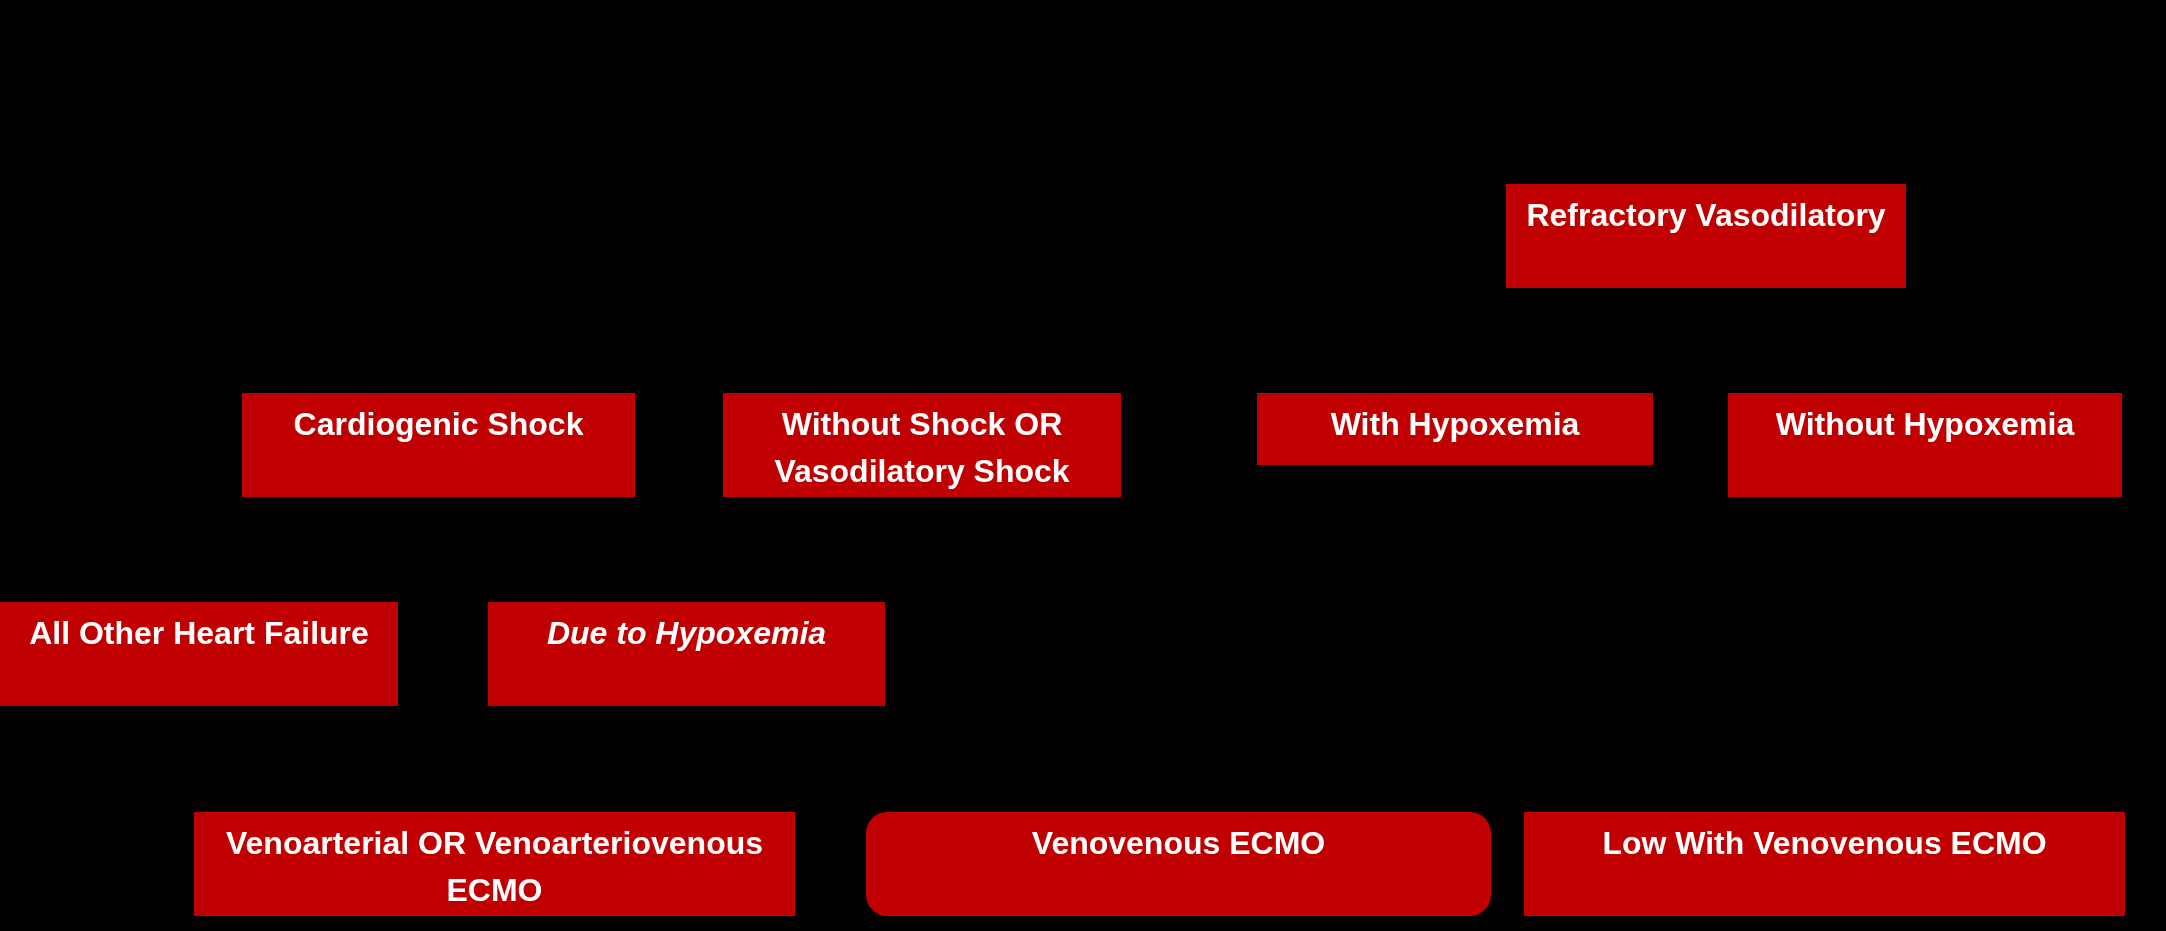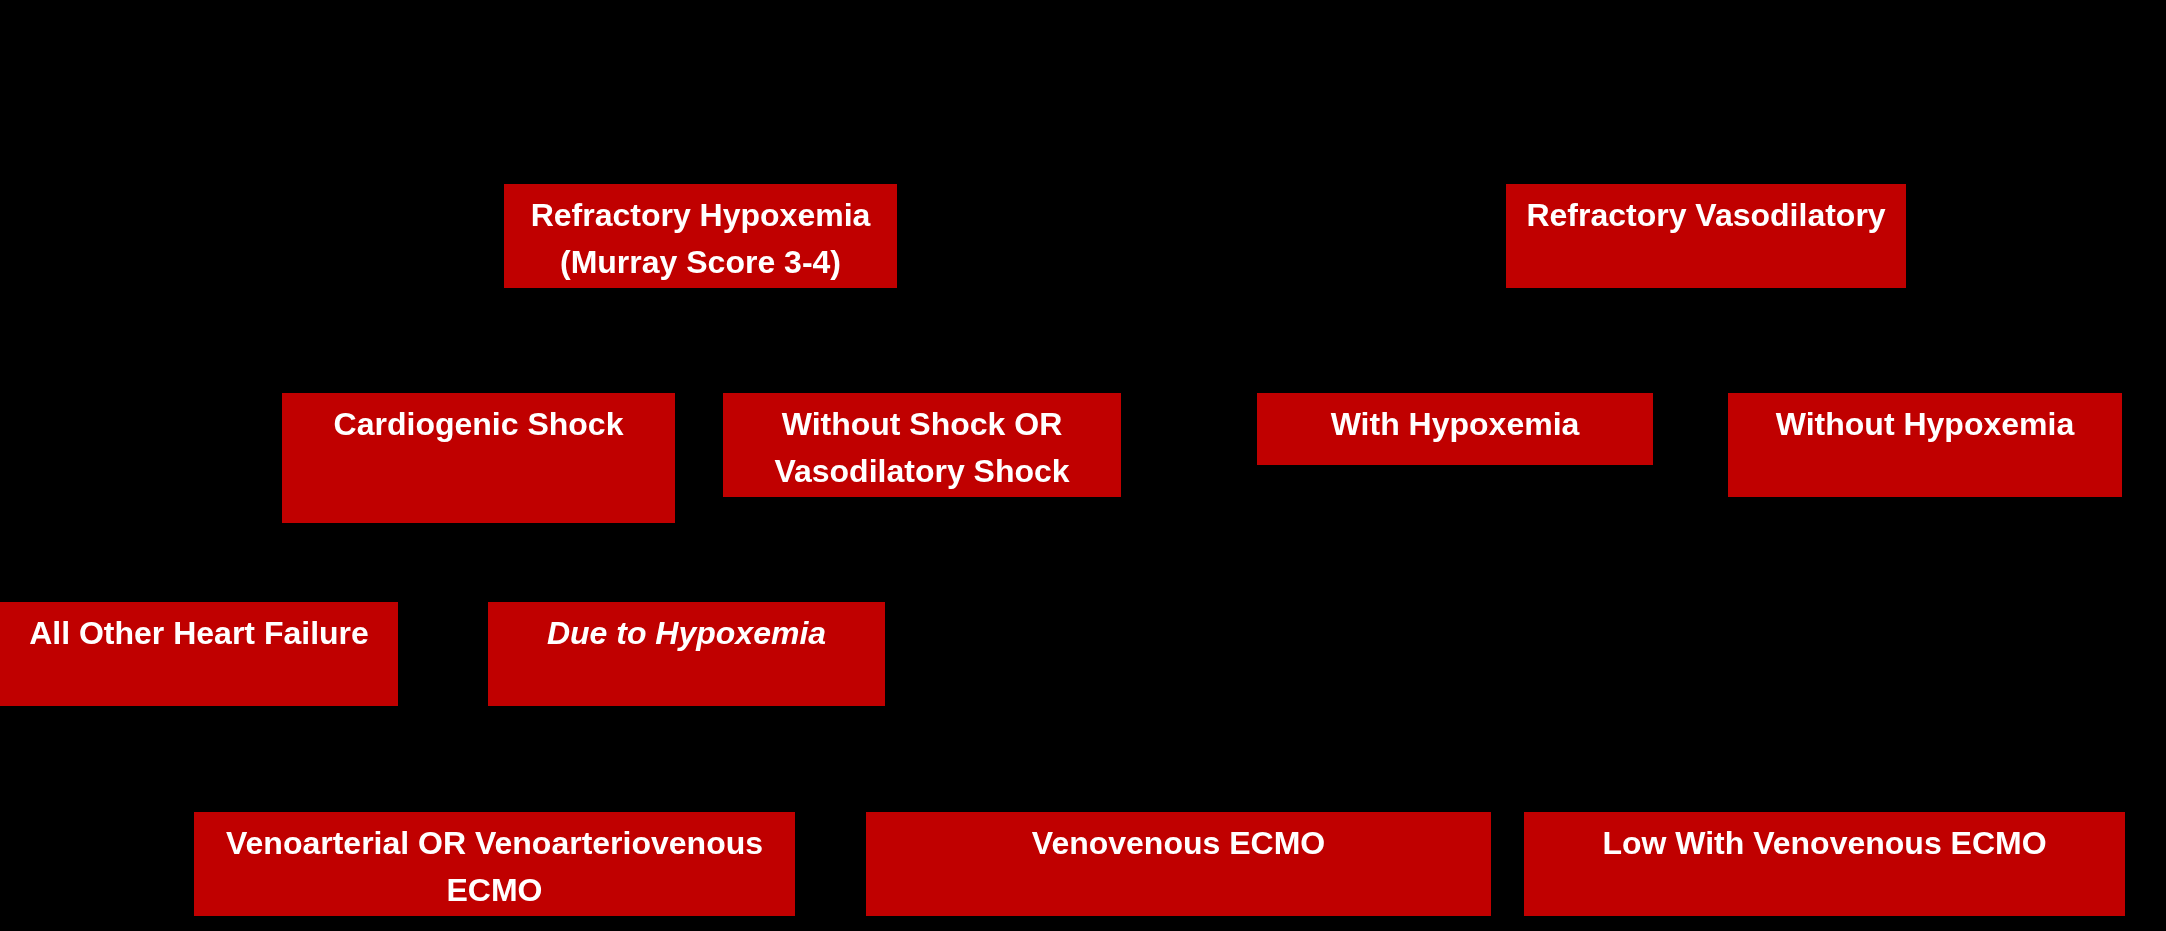--- a/index.html
+++ b/index.html
@@ -24,39 +24,37 @@
     line-height: 47px;
     text-align: center;
     white-space: pre-line;
     padding-top: 8px;
     box-sizing: border-box;
   }
   
   #node-refractory-hypoxemia   { left: 504px;  top: 184px; width: 393px; height: 104px; }
   #node-refractory-hypercarbia { left: 1506px; top: 184px; width: 400px; height: 104px; }
   
-  #node-cardiogenic-shock      { left: 242px;  top: 393px; width: 393px; height: 130px; margin-left: 40px; }
+  #node-cardiogenic-shock      { left: 242px;  top: 393px; width: 393px; height: 104px; }
   #node-without-shock          { left: 723px;  top: 393px; width: 398px; height: 104px; }
   #node-with-hypoxemia         { left: 1257px; top: 393px; width: 396px; height: 72px; }
   #node-without-hypoxemia      { left: 1728px; top: 393px; width: 394px; height: 104px; }
   
   #node-all-other-heart-failure{ left: 0px;    top: 602px; width: 398px; height: 104px; }
   #node-due-to-hypoxemia       { left: 488px;  top: 602px; width: 397px; height: 104px; font-style: italic; }
   
   #node-venoarterial-ecmo      { left: 194px;  top: 812px; width: 601px; height: 104px; }
-  #node-venovenous-ecmo        { left: 866px;  top: 812px; width: 625px; height: 104px; }
+  #node-venovenous-ecmo        { left: 866px;  top: 812px; width: 625px; height: 104px; border-radius: 21px; }
   #node-low-flow-vv-ecmo       { left: 1524px; top: 812px; width: 601px; height: 104px; }
 </style>
 </head>
 <body>
 
 <div class="canvas">
 
-  <div class="node" id="node-refractory-hypoxemia">Refractory Hypoxemia
-(Murray Score 3-4)</div>
 
   <div class="node" id="node-refractory-hypercarbia">Refractory Vasodilatory</div>
 
   <div class="node" id="node-cardiogenic-shock">Cardiogenic Shock</div>
 
   <div class="node" id="node-without-shock">Without Shock OR
 Vasodilatory Shock</div>
 
   <div class="node" id="node-with-hypoxemia">With Hypoxemia</div>
 

